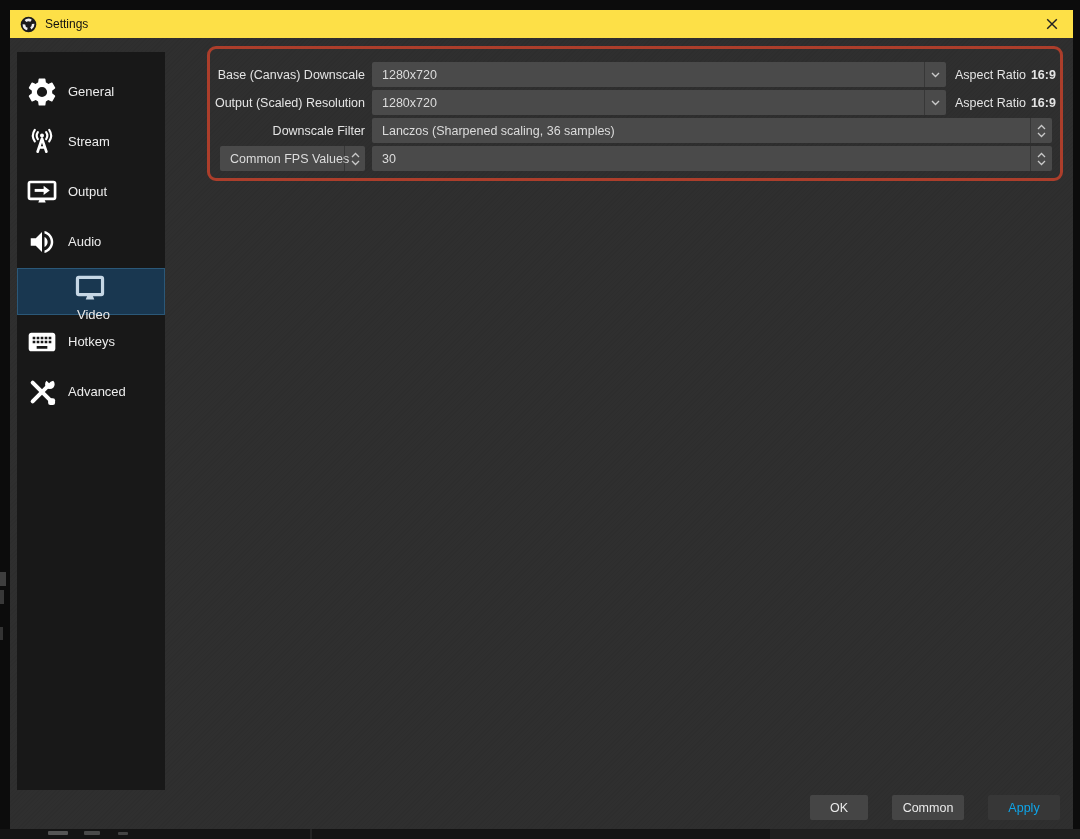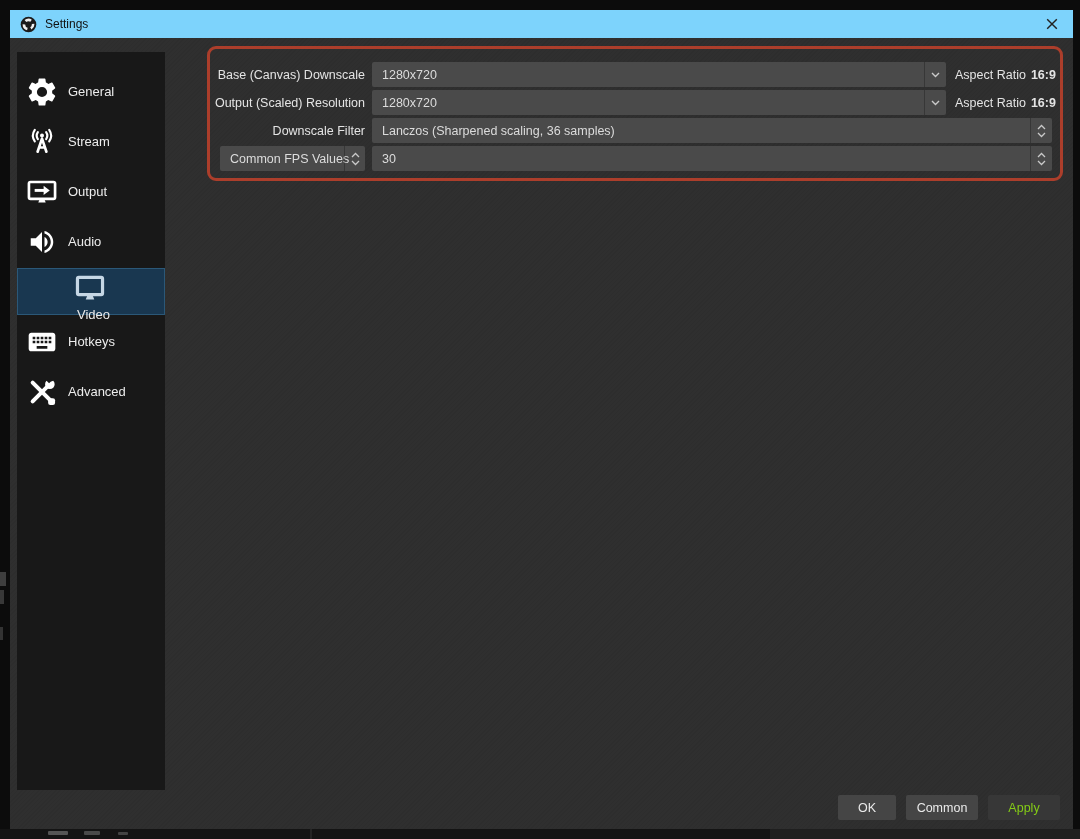--- a/index.html
+++ b/index.html
@@ -10,21 +10,21 @@
     -webkit-font-smoothing:antialiased;
   }
   
   .bottom-strip{position:absolute;left:0;top:829px;width:1080px;height:10px;background:#141414;}
   .bottom-right-pane{position:absolute;left:770px;top:0;width:310px;height:10px;background:#1f1f1f;}
   .bottom-divider{position:absolute;left:310px;top:0;width:2px;height:10px;background:#242424;}
   .mini-mark{position:absolute;background:#555;border-radius:1px;}
   .edge-mark{position:absolute;background:#3e3e3e;}
   
   .dialog{position:absolute;left:10px;top:10px;width:1063px;height:819px;}
-  .titlebar{height:28px;background:#7dd3fc;display:flex;align-items:center;padding:0 0 0 10px;box-sizing:border-box;}
+  .titlebar{height:28px;background:#fde047;display:flex;align-items:center;padding:0 0 0 10px;box-sizing:border-box;}
   .title-text{font-size:12px;color:#111;margin-left:8px;}
   .close-btn{margin-left:auto;width:42px;height:28px;display:flex;align-items:center;justify-content:center;cursor:pointer;}
   .content{
     position:absolute;top:28px;left:0;right:0;bottom:0;background:#2f2f2f;
     background-image:repeating-linear-gradient(135deg, rgba(0,0,0,0.05) 0 1px, transparent 1px 3px);
   }
   
   .sidebar{position:absolute;left:7px;top:14px;width:148px;height:738px;background:#181818;padding-top:16px;box-sizing:border-box;}
   .side-item{height:47px;margin-bottom:3px;display:flex;align-items:center;padding-left:5px;box-sizing:border-box;border:1px solid transparent;cursor:pointer;}
   .side-item.selected{background:#193750;border:1px solid #2b5878;flex-direction:column;}
@@ -40,24 +40,24 @@
     font-size:12.5px;color:#dcdcdc;position:relative;box-sizing:border-box;
     padding-left:10px;margin-left:7px;cursor:pointer;flex:0 0 auto;
   }
   .combo-res{width:574px;}
   .combo-wide{width:680px;}
   .combo-fps{width:145px;margin-left:210px;}
   .combo-end{position:absolute;right:0;top:0;bottom:0;width:21px;display:flex;align-items:center;justify-content:center;border-left:1px solid rgba(0,0,0,0.25);}
   .aspect{margin-left:9px;font-size:12.5px;color:#e4e4e4;white-space:nowrap;}
   .aspect b{margin-left:5px;}
   
-  .footer-buttons{position:absolute;right:13px;top:757px;display:flex;gap:10px;padding-left:38px;}
+  .footer-buttons{position:absolute;right:13px;top:757px;display:flex;gap:24px;padding-left:38px;}
   .btn{height:25px;border-radius:2px;background:#454545;color:#eaeaea;font-size:12.5px;display:flex;align-items:center;justify-content:center;cursor:pointer;box-sizing:border-box;}
   .btn-ok{width:58px;} .btn-cancel{width:72px;}
-  .btn-apply{width:72px;background:#373737;color:#84cc16;cursor:default;}
+  .btn-apply{width:72px;background:#373737;color:#0ea5e9;cursor:default;}
 </style>
 </head>
 <body>
 
 <div class="dialog">
 
   <div class="titlebar">
     <svg width="17" height="17" viewBox="0 0 24 24">
       <circle cx="12" cy="12" r="11" fill="#1b1b1b"></circle>
       <circle cx="12" cy="12" r="6.5" fill="none" stroke="#f0f0f0" stroke-width="3.6" stroke-dasharray="8.5 5.1" stroke-dashoffset="2"></circle>

